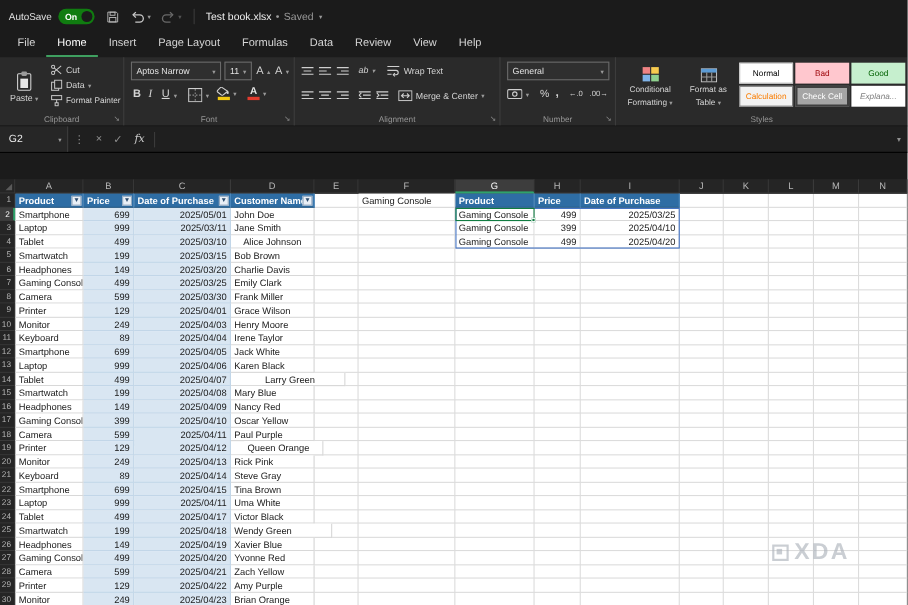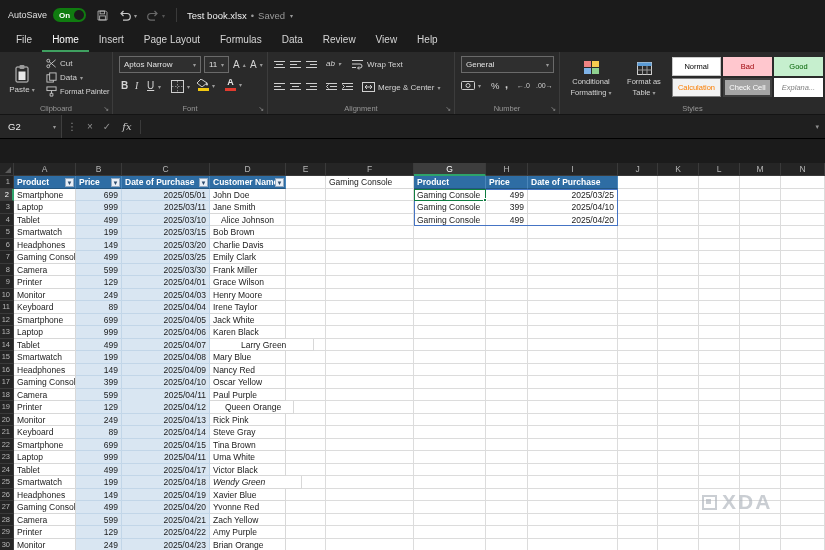--- a/index.html
+++ b/index.html
@@ -527,21 +527,21 @@
     <div class="cell blue ar" style="position: absolute; left: 76px; top: 288px; width: 46px; height: 12.5px;">999</div>
     <div class="cell blue ar" style="position: absolute; left: 122px; top: 288px; width: 88px; height: 12.5px;">2025/04/11</div>
     <div class="cell" style="position: absolute; left: 210px; top: 288px; width: 76px; height: 12.5px;">Uma White</div>
     <div class="cell" style="position: absolute; left: 14px; top: 300.5px; width: 62px; height: 12.5px;">Tablet</div>
     <div class="cell blue ar" style="position: absolute; left: 76px; top: 300.5px; width: 46px; height: 12.5px;">499</div>
     <div class="cell blue ar" style="position: absolute; left: 122px; top: 300.5px; width: 88px; height: 12.5px;">2025/04/17</div>
     <div class="cell" style="position: absolute; left: 210px; top: 300.5px; width: 76px; height: 12.5px;">Victor Black</div>
     <div class="cell" style="position: absolute; left: 14px; top: 313px; width: 62px; height: 12.5px;">Smartwatch</div>
     <div class="cell blue ar" style="position: absolute; left: 76px; top: 313px; width: 46px; height: 12.5px;">199</div>
     <div class="cell blue ar" style="position: absolute; left: 122px; top: 313px; width: 88px; height: 12.5px;">2025/04/18</div>
-    <div class="cell" style="position: absolute; left: 210px; top: 313px; width: 92px; height: 12.5px; font-style: italic;">Wendy Green</div>
+    <div class="cell" style="position: absolute; left: 210px; top: 313px; width: 92px; height: 12.5px;">Wendy Green</div>
     <div class="cell" style="position: absolute; left: 14px; top: 325.5px; width: 62px; height: 12.5px;">Headphones</div>
     <div class="cell blue ar" style="position: absolute; left: 76px; top: 325.5px; width: 46px; height: 12.5px;">149</div>
     <div class="cell blue ar" style="position: absolute; left: 122px; top: 325.5px; width: 88px; height: 12.5px;">2025/04/19</div>
     <div class="cell" style="position: absolute; left: 210px; top: 325.5px; width: 76px; height: 12.5px;">Xavier Blue</div>
     <div class="cell" style="position: absolute; left: 14px; top: 338px; width: 62px; height: 12.5px;">Gaming Console</div>
     <div class="cell blue ar" style="position: absolute; left: 76px; top: 338px; width: 46px; height: 12.5px;">499</div>
     <div class="cell blue ar" style="position: absolute; left: 122px; top: 338px; width: 88px; height: 12.5px;">2025/04/20</div>
     <div class="cell" style="position: absolute; left: 210px; top: 338px; width: 76px; height: 12.5px;">Yvonne Red</div>
     <div class="cell" style="position: absolute; left: 14px; top: 350.5px; width: 62px; height: 12.5px;">Camera</div>
     <div class="cell blue ar" style="position: absolute; left: 76px; top: 350.5px; width: 46px; height: 12.5px;">599</div>

